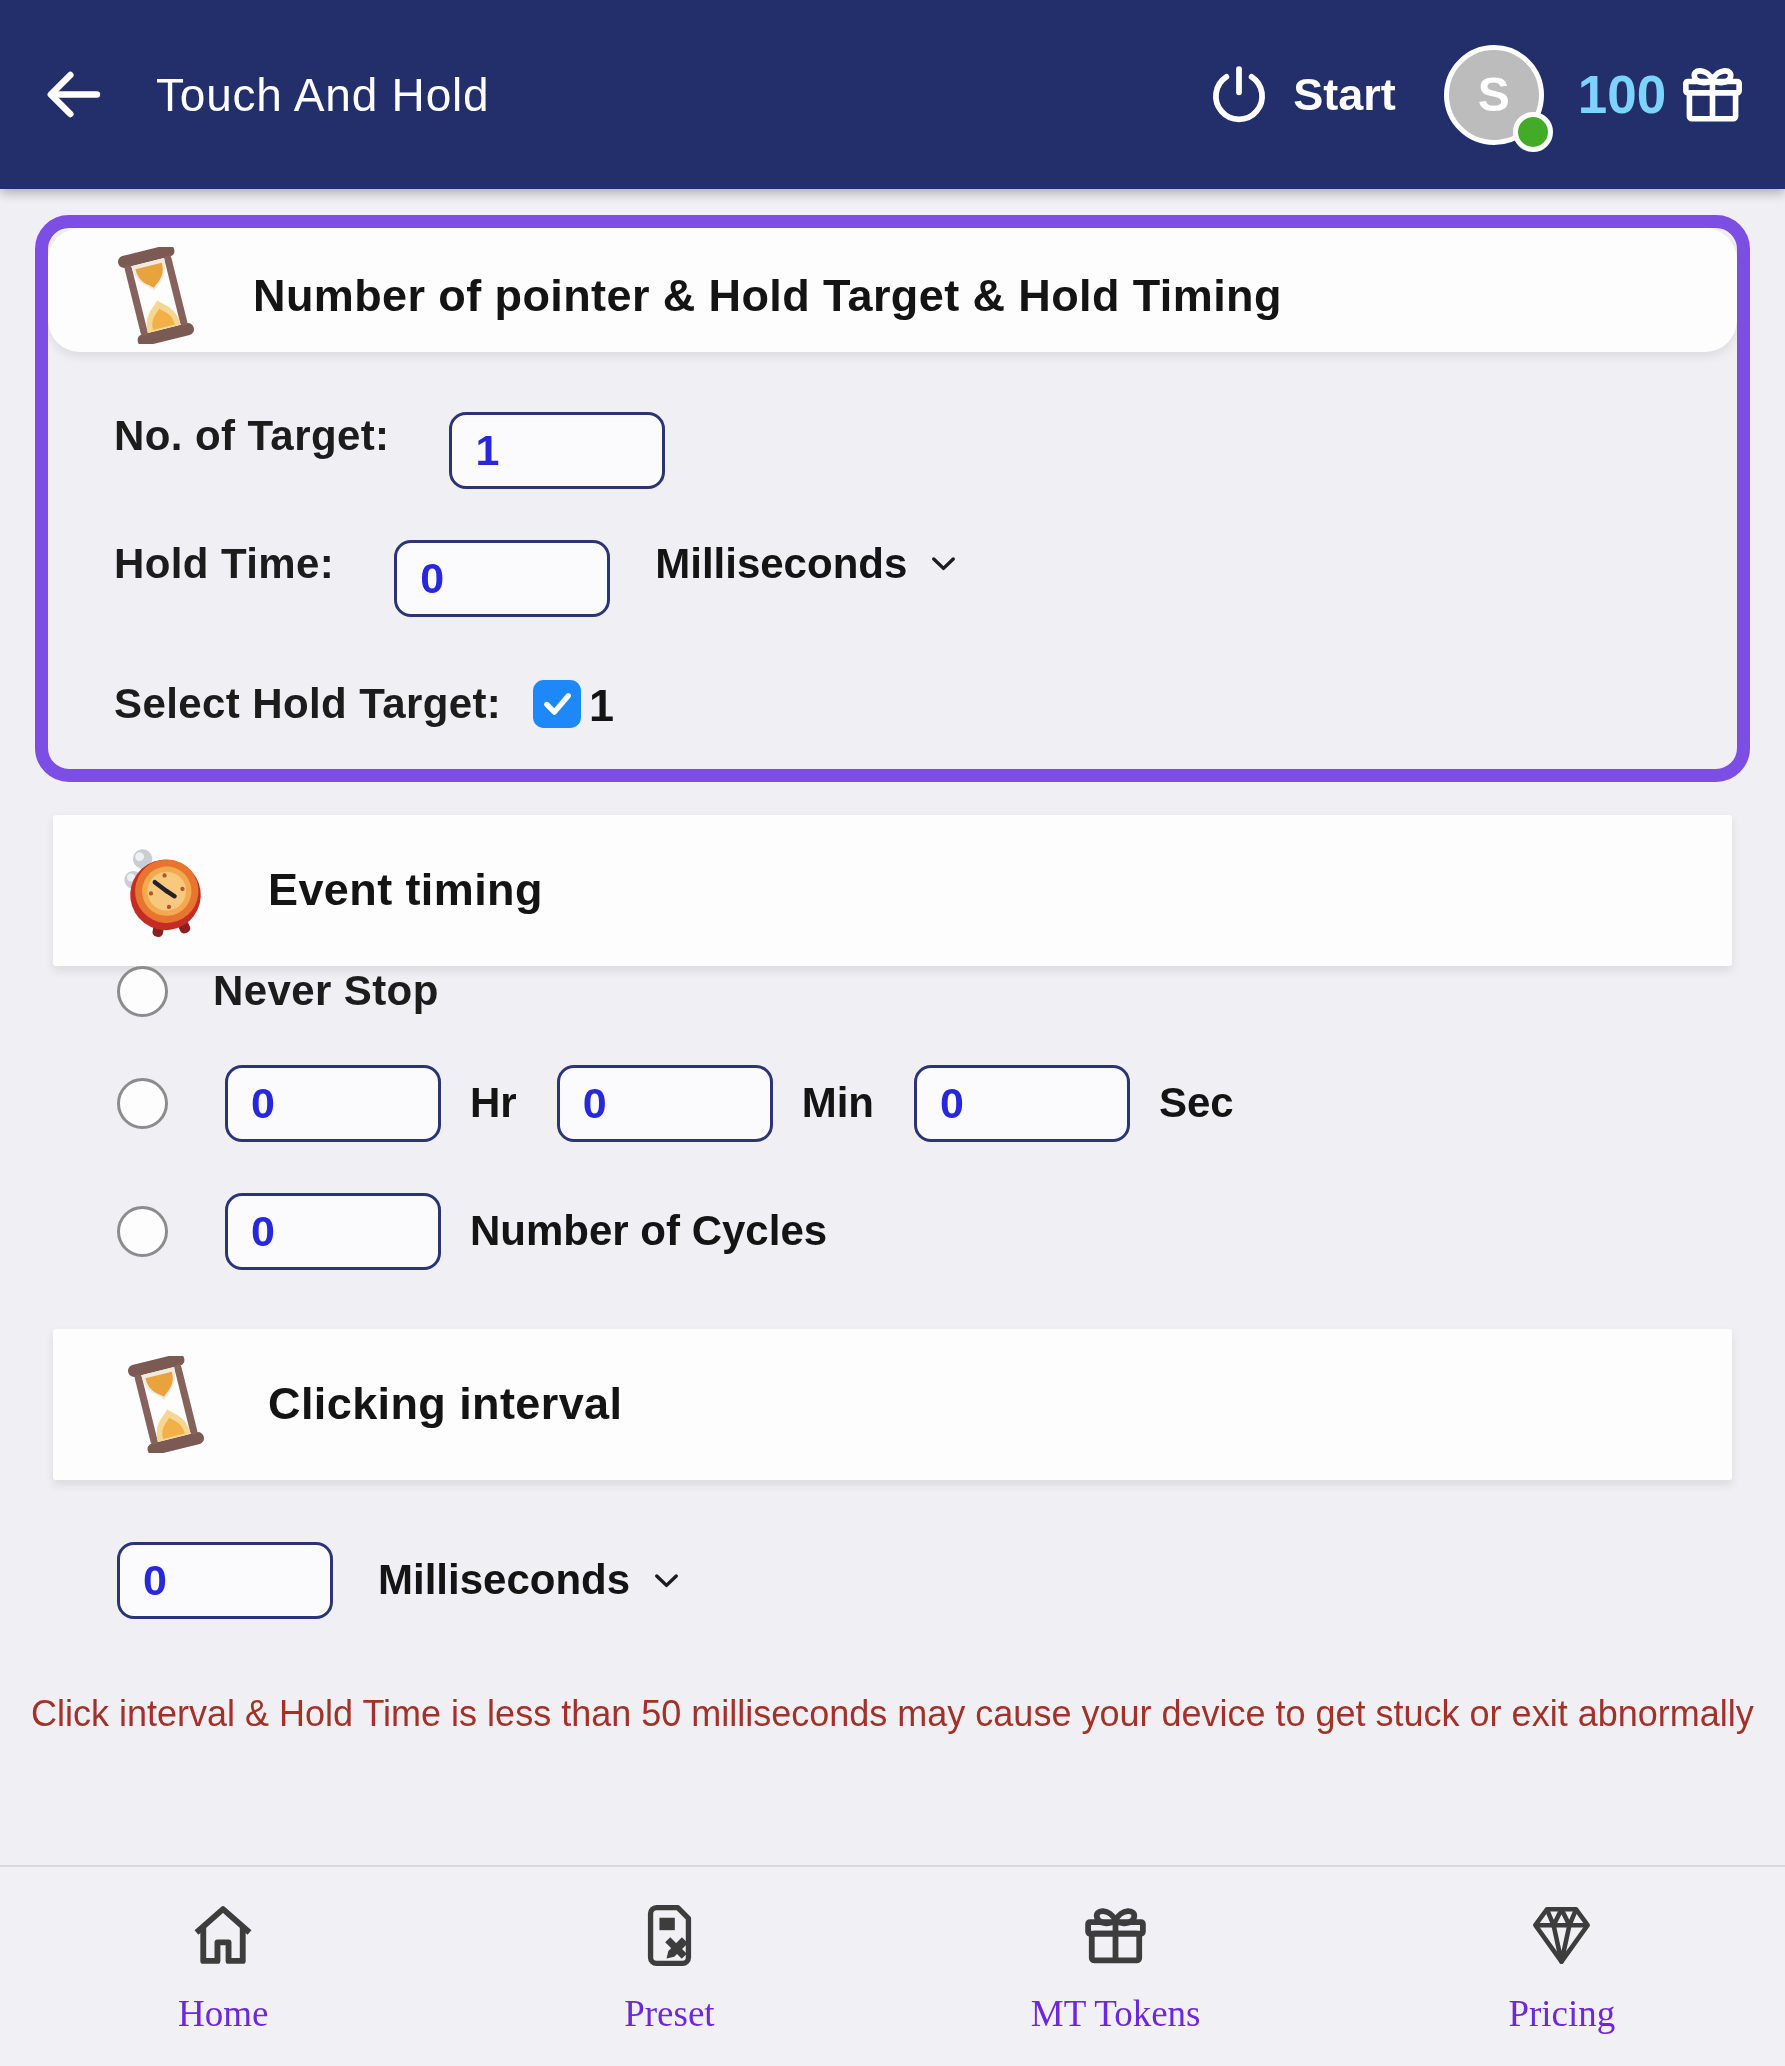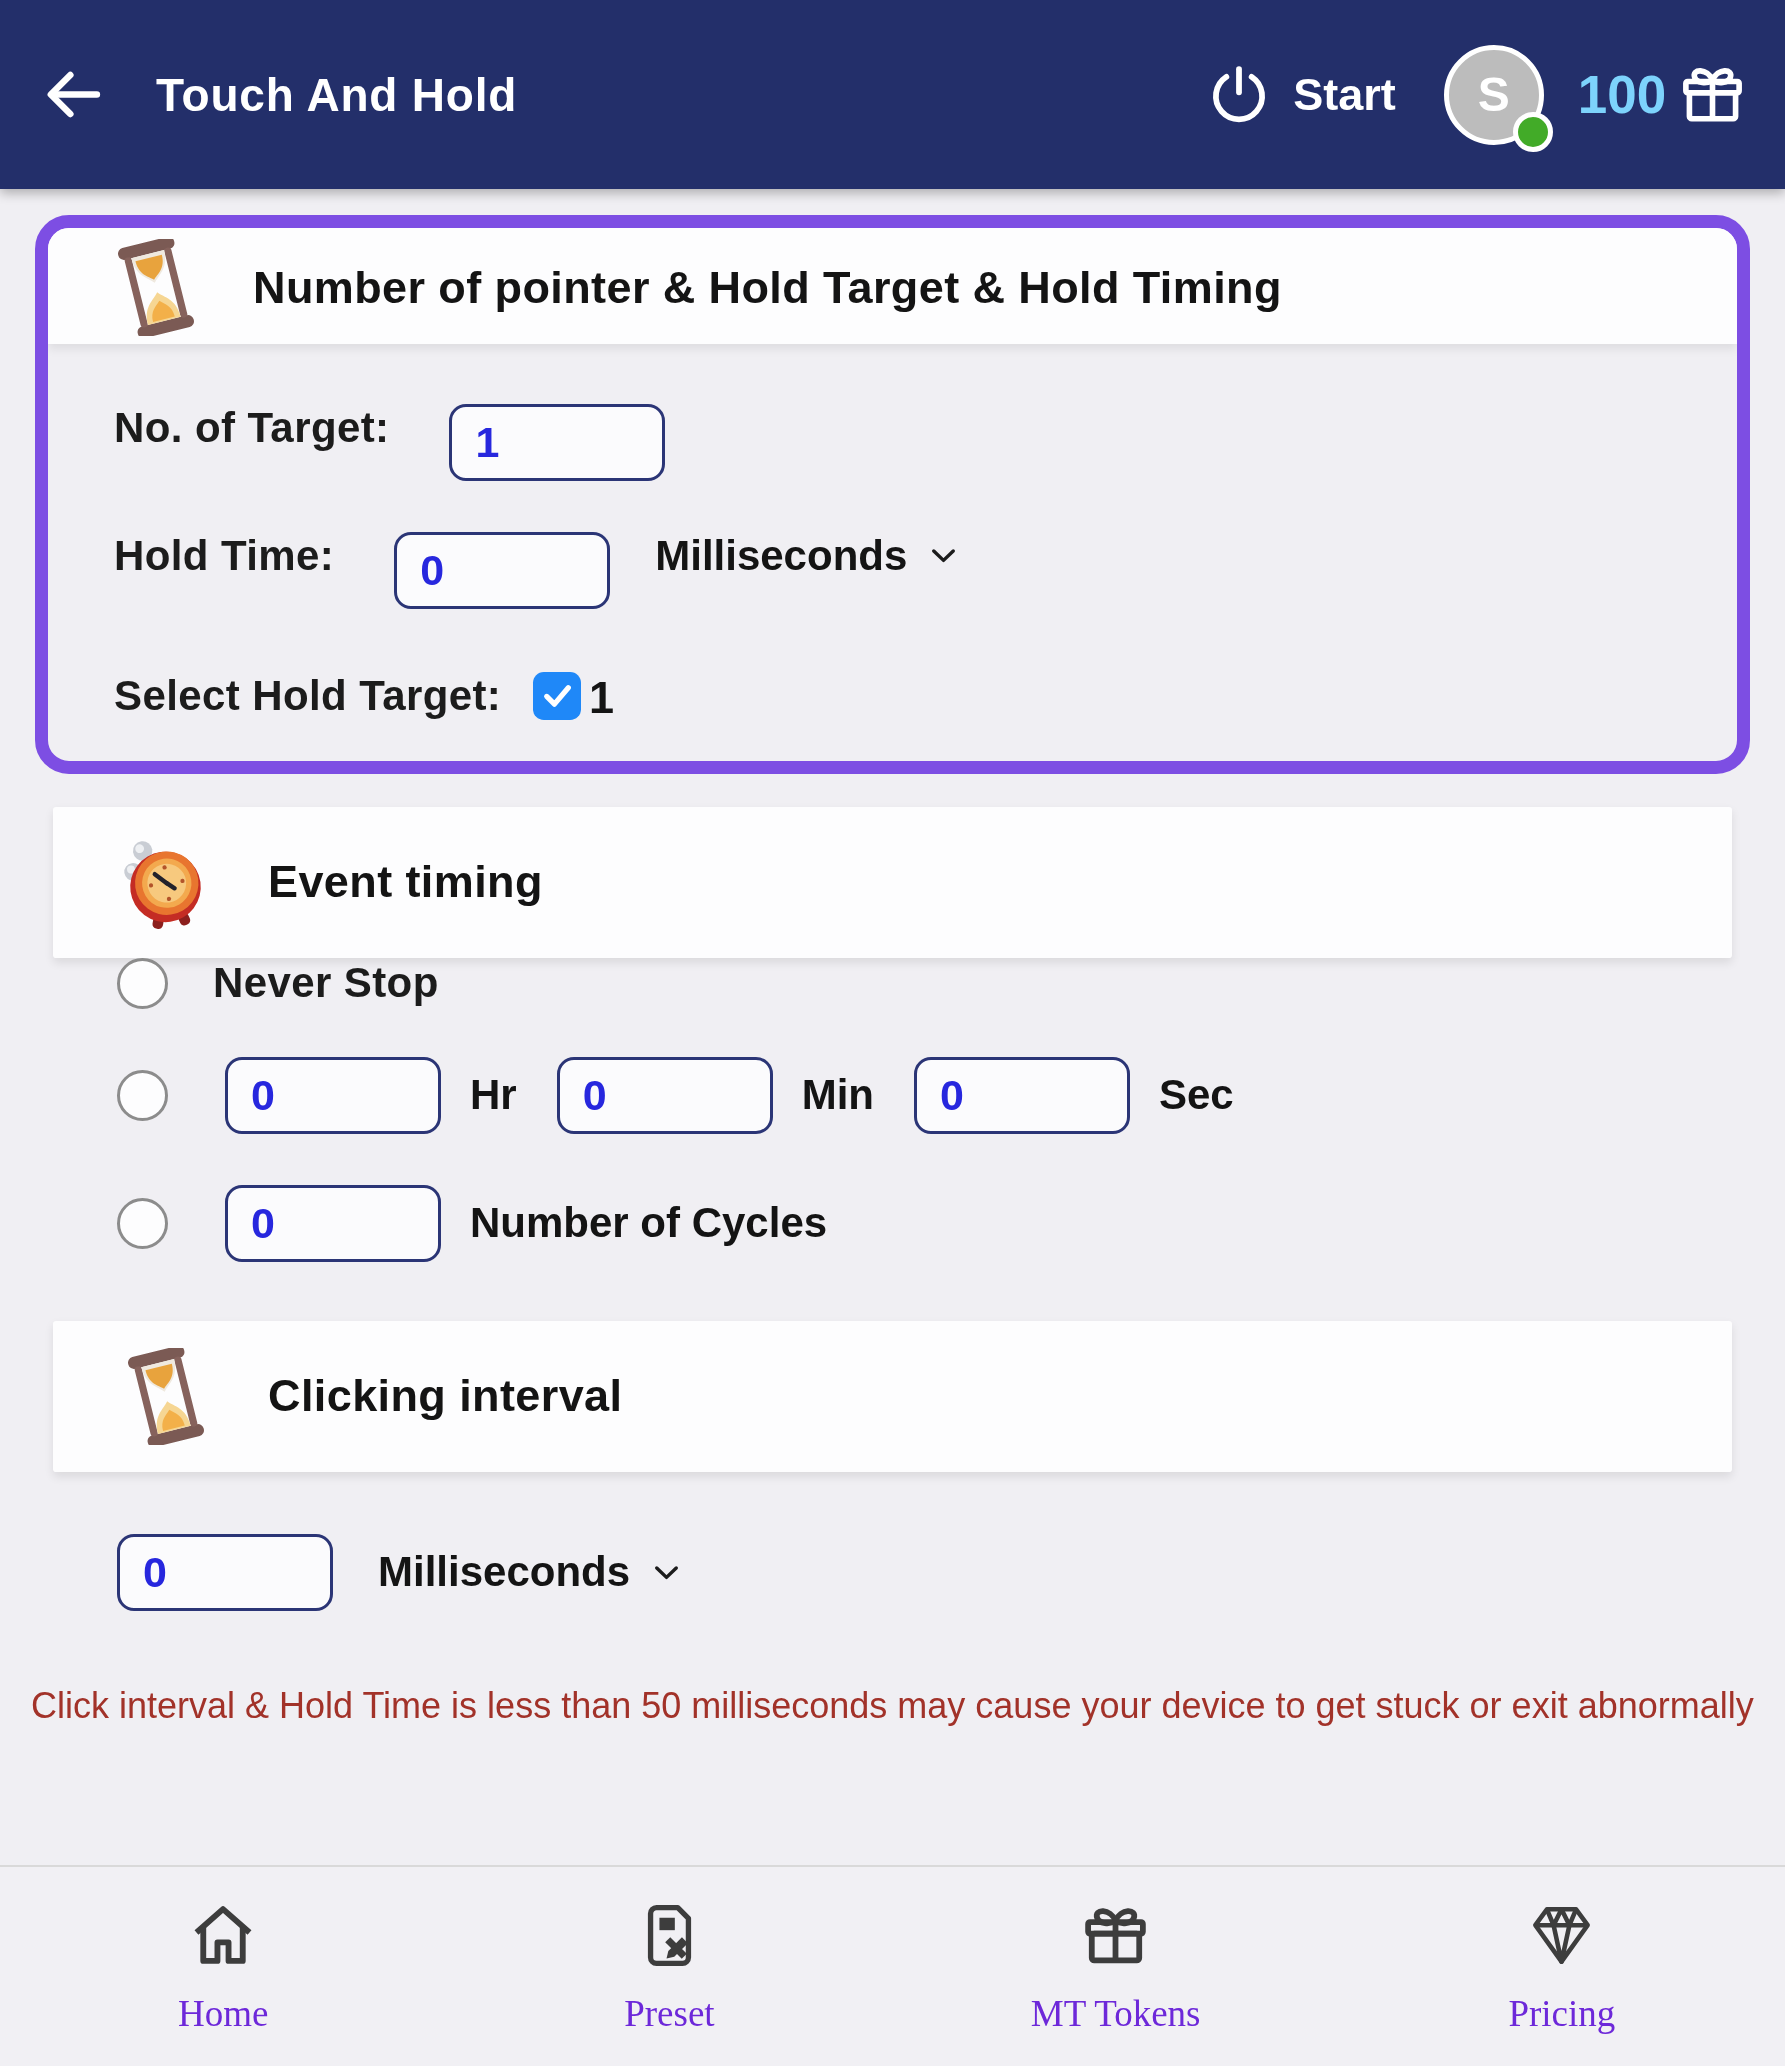--- a/index.html
+++ b/index.html
@@ -2,34 +2,34 @@
 <html style="font-size:12.4px"><head>
 <meta charset="utf-8">
 <style>
   html,body{margin:0;padding:0;}
   body{font-family:"Liberation Sans", sans-serif; background:#e8e7ec;}
   .page{position:relative; width:1785px; height:2066px; background:#f0eff3; overflow:hidden; display:flex; flex-direction:column;}
 
   
   .topbar{height:189px; flex:0 0 auto; background:#232f6a; display:flex; align-items:center; padding:0 37px; box-sizing:border-box; box-shadow:0 4.6px 10.8px rgba(0,0,0,0.28); position:relative; z-index:5;}
   .back-btn{width:71px; height:71px; display:flex; align-items:center; justify-content:center; cursor:pointer;}
-  .topbar-title{color:#ffffff; font-size:46px; font-weight:700; margin-left:48px; letter-spacing:0.8px;}
+  .topbar-title{color:#ffffff; font-size:46px; font-weight:400; margin-left:48px; letter-spacing:0.8px;}
   .topbar-spacer{flex:1;}
   .start-group{display:flex; align-items:center; gap:21.6px; cursor:pointer;}
   .start-label{color:#ffffff; font-size:45px; font-weight:700;}
   .avatar{position:relative; width:100px; height:100px; margin-left:48px; cursor:pointer;}
   .avatar-circle{width:100px; height:100px; border-radius:50%; background:#bcbcbc; border:5.4px solid #ffffff; box-sizing:border-box; display:flex; align-items:center; justify-content:center;}
   .avatar-letter{color:#ffffff; font-size:48px; font-weight:700;}
   .avatar-dot{position:absolute; right:-9.3px; bottom:-7.7px; width:40px; height:40px; border-radius:50%; background:#42ab28; border:5.4px solid #ffffff; box-sizing:border-box;}
   .tokens{color:#7dd3fc; font-size:53px; font-weight:700; margin-left:34px;}
   .gift-top{margin-left:10.8px; display:flex; align-items:center; cursor:pointer;}
 
   
   .purple-box{margin:25.5px 35px 0 35px; border:13px solid #7d4ee3; border-radius:34px; overflow:hidden; background:#f0eff3; flex:0 0 auto;}
-  .section-head{background:#fdfdfe; display:flex; align-items:center; padding:4px 0 0 66px; height:112px; box-shadow:0 4.6px 9.3px rgba(0,0,0,0.08); position:relative; z-index:2;}
+  .section-head{background:#fdfdfe; display:flex; align-items:center; padding:12px 0 0 66px; height:112px; box-shadow:0 4.6px 9.3px rgba(0,0,0,0.08); position:relative; z-index:2;border-radius:32px;}
   .section-head .emoji{width:83px; height:100px; display:flex; align-items:center; justify-content:center;}
   .section-title{font-size:45px; font-weight:700; color:#141414; margin-left:56px; letter-spacing:0.4px;}
   .purple-body{padding:60px 31px 37px 66px;}
 
   .form-row{display:flex; align-items:flex-start;}
   .lbl{font-size:42px; font-weight:700; color:#1c1c1c; letter-spacing:0.4px;}
   input.num{width:216px; height:77px; box-sizing:border-box; background:#fbfbfd; border:3.1px solid #2b3576; border-radius:17px; color:#2727de; font-size:43px; font-weight:700; font-family:"Liberation Sans", sans-serif; padding:0 0 0 23px; outline:none;}
   .unit{font-size:42px; font-weight:700; color:#141414; display:flex; align-items:center; gap:17px; cursor:pointer;}
 
   .checkbox{width:48px; height:48px; border-radius:10.8px; background:#1f88f8; display:flex; align-items:center; justify-content:center; cursor:pointer;}

